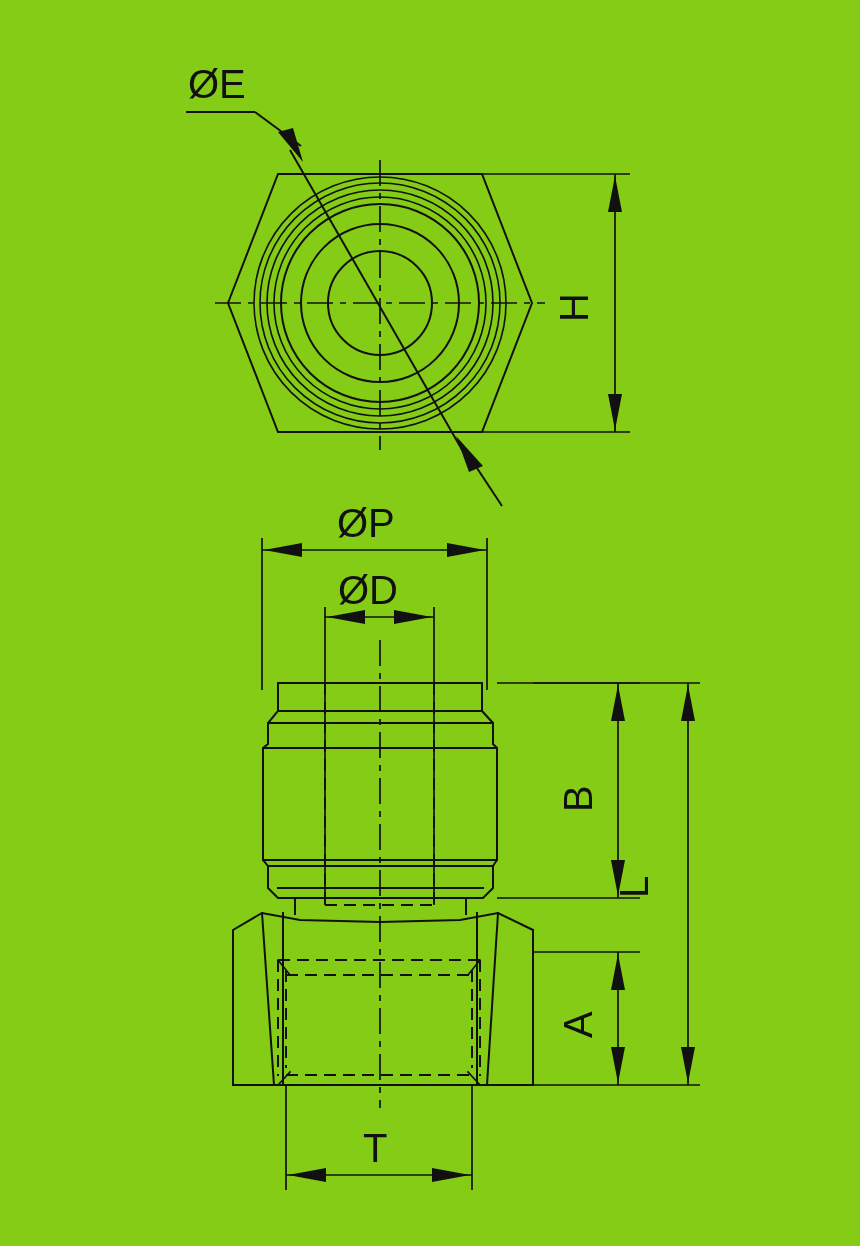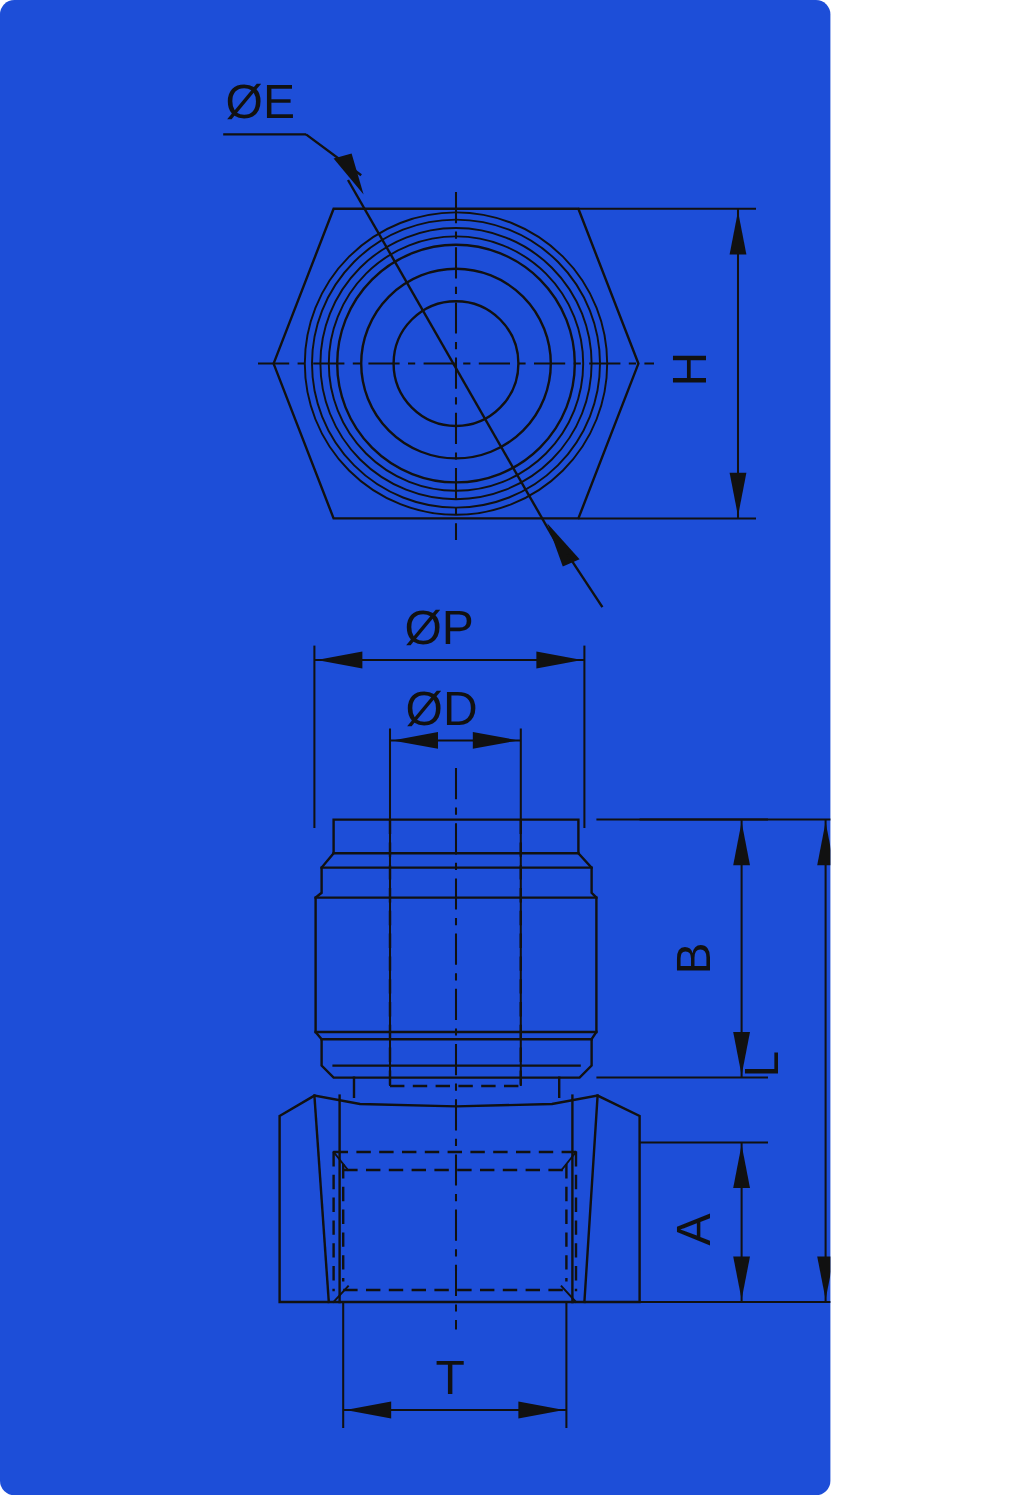--- a/index.html
+++ b/index.html
@@ -6,25 +6,24 @@
   html, body {
     margin: 0;
     padding: 0;
     background: #ffffff;
   }
   body {
     font-family: "Liberation Sans", sans-serif;
   }
   #drawing-root {
     position: relative;
-    width: 692px;
+    width: 860px;
     height: 1246px;
-    background: #1d4ed8;
+    background: #84cc16;
     overflow: hidden;
-    border-radius: 12px;
   }
   svg#drawing-svg {
     display: block;
     width: 860px;
     height: 1246px;
   }
   .solid {
     fill: none;
     stroke: #111111;
     stroke-width: 2;

